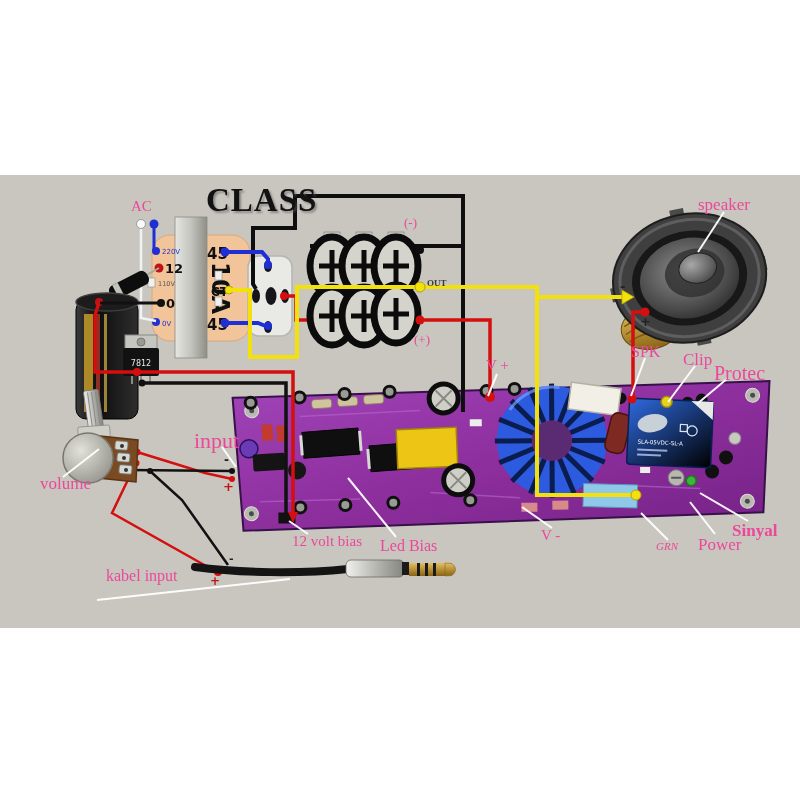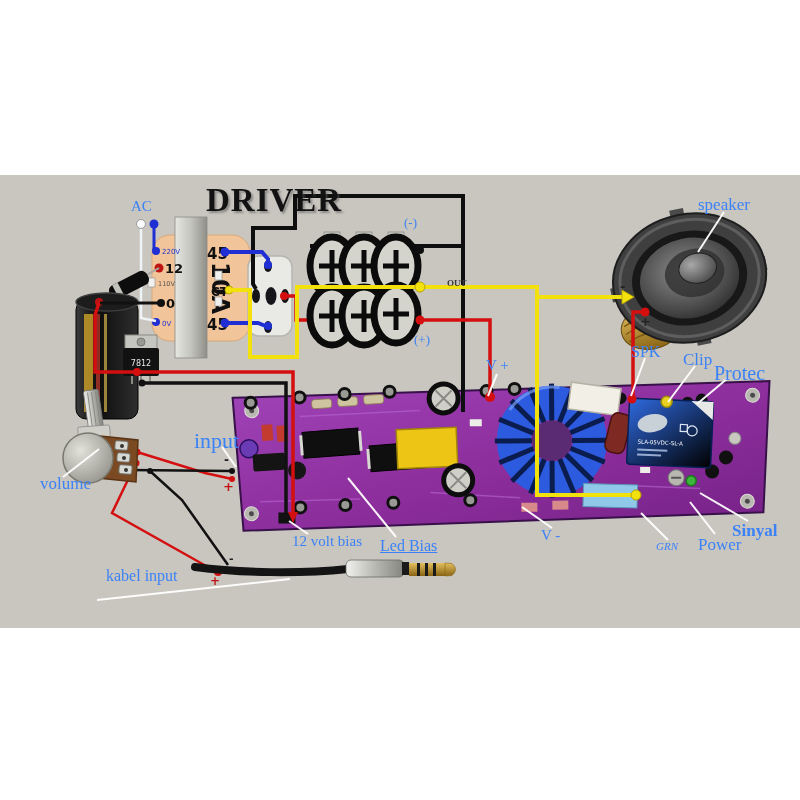--- a/index.html
+++ b/index.html
@@ -1,20 +1,20 @@
 <!DOCTYPE html>
 <html><head>
 <meta charset="utf-8">
 <style>
   html,body{margin:0;padding:0;background:#ffffff;}
   .stage{position:relative;width:800px;height:800px;background:#ffffff;overflow:hidden;
          font-family:"Liberation Serif",serif;}
   .band{position:absolute;left:0;top:175px;width:800px;height:453px;background:#c9c6c0;}
   svg.layer{position:absolute;left:0;top:0;z-index:1;}
-  .lbl{position:absolute;z-index:3;color:#3b82f6;white-space:nowrap;line-height:1;
+  .lbl{position:absolute;z-index:3;color:#ec4899;white-space:nowrap;line-height:1;
        font-family:"Liberation Serif",serif;}
   .title-main{font-weight:bold;text-shadow:2px 2px 2px rgba(90,90,90,.55);color:#121212;}
   .sans{font-family:"DejaVu Sans",sans-serif;}
 </style>
 </head>
 <body>
 
 <div class="stage">
   <div class="band"></div>
 
@@ -450,33 +450,33 @@
     <g font-family="DejaVu Sans, sans-serif" font-weight="bold">
       <text x="620" y="291" font-size="13" fill="#222">-</text>
       <text x="640" y="326" font-size="13" fill="#222">+</text>
       <text x="224" y="464" font-size="12" fill="#222">-</text>
       <text x="223" y="491" font-size="13" fill="#c01414">+</text>
       <text x="229" y="562" font-size="11" fill="#222">-</text>
       <text x="210" y="585" font-size="12" fill="#c01414">+</text>
     </g>
   </svg>
 
-  <div class="lbl title-main" style="left:206px;top:184px;font-size:33px;letter-spacing:1px;">DRIVER</div>
+  <div class="lbl title-main" style="left:206px;top:184px;font-size:33px;letter-spacing:1px;">CLASS</div>
 
   <div class="lbl" style="left:131px;top:199px;font-size:15px;">AC</div>
   <div class="lbl" style="left:698px;top:196px;font-size:17px;text-align:center;">speaker</div>
   <div class="lbl" style="left:631px;top:344px;font-size:16px;">SPK</div>
   <div class="lbl" style="left:683px;top:351px;font-size:17px;">Clip</div>
   <div class="lbl" style="left:714px;top:363px;font-size:20px;">Protec</div>
   <div class="lbl" style="left:486px;top:358px;font-size:15px;">V +</div>
   <div class="lbl" style="left:541px;top:528px;font-size:15px;">V -</div>
   <div class="lbl" style="left:656px;top:541px;font-size:11px;font-style:italic;">GRN</div>
   <div class="lbl" style="left:698px;top:536px;font-size:17px;">Power</div>
   <div class="lbl" style="left:732px;top:522px;font-size:17px;font-weight:bold;">Sinyal</div>
   <div class="lbl" style="left:194px;top:430px;font-size:22px;">input</div>
   <div class="lbl" style="left:40px;top:475px;font-size:17px;">volume</div>
   <div class="lbl" style="left:66px;top:568px;font-size:16px;margin-left:40px;">kabel input</div>
   <div class="lbl" style="left:292px;top:534px;font-size:15px;">12 volt bias</div>
-  <div class="lbl" style="left:380px;top:538px;font-size:16px;text-decoration:underline;">Led Bias</div>
+  <div class="lbl" style="left:380px;top:538px;font-size:16px;">Led Bias</div>
   <div class="lbl" style="left:404px;top:216px;font-size:13px;">(-)</div>
-  <div class="lbl" style="left:427px;top:279px;font-size:9px;font-weight:bold;color:#3a3a3a;margin-left:20px;">OUT</div>
+  <div class="lbl" style="left:427px;top:279px;font-size:9px;font-weight:bold;color:#3a3a3a;">OUT</div>
   <div class="lbl" style="left:414px;top:333px;font-size:13px;">(+)</div>
 </div>
 
 </body></html>

